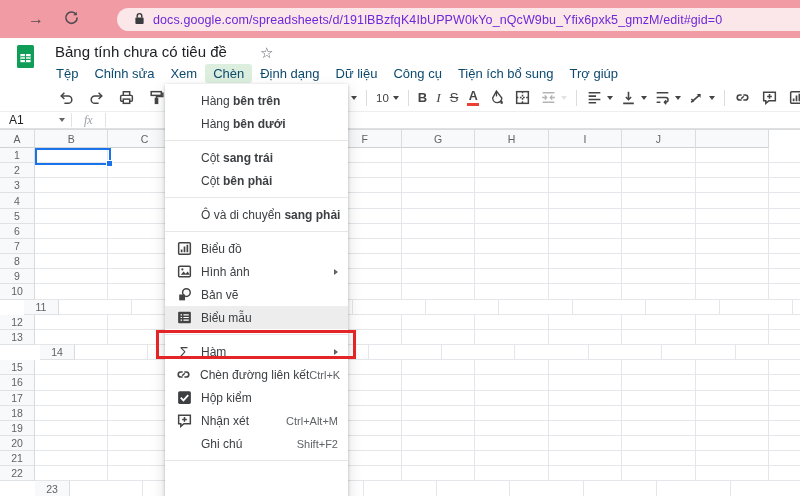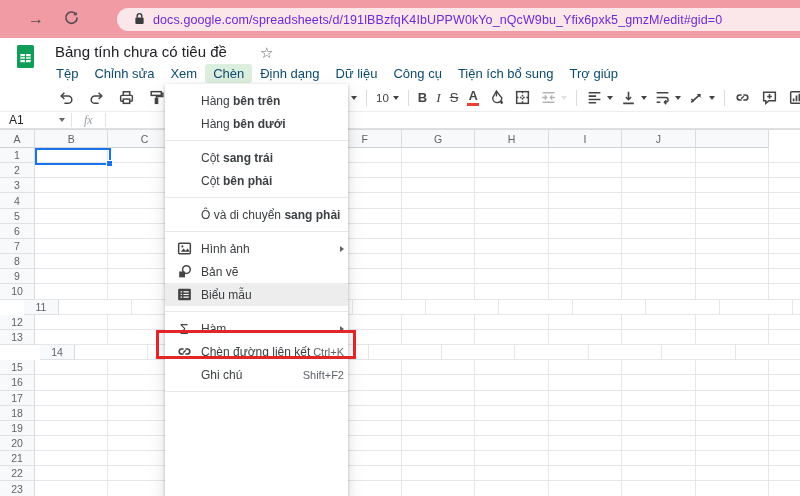--- a/index.html
+++ b/index.html
@@ -55,21 +55,21 @@
   .grow{display:grid;grid-template-columns:35px repeat(11,73.4px);}
   .grow .rn{background:#f8f9fa;border-right:1px solid #d9dcdf;border-bottom:1px solid #dfe2e5;
             display:flex;align-items:center;justify-content:center;font-size:10.5px;color:#5f6368;}
   .grow .cell{background:#fff;border-right:1px solid #e4e6e9;border-bottom:1px solid #e4e6e9;}
   .selection{position:absolute;left:35px;top:19px;width:72px;height:13px;border:2px solid #1a73e8;}
   .fill-handle{position:absolute;right:-4px;bottom:-4px;width:5px;height:5px;background:#1a73e8;border:1px solid #fff;}
   
   .context-menu{position:absolute;left:165px;top:84px;width:183px;height:420px;background:#fff;
                 box-shadow:0 1px 3px rgba(60,64,67,.3),0 6px 14px rgba(60,64,67,.18);
                 padding-top:5px;z-index:10;}
-  .cm-item{height:23px;display:flex;align-items:center;padding-right:4px;cursor:pointer;font-size:12px;color:#3c4043;}
+  .cm-item{height:23px;display:flex;align-items:center;padding-right:10px;cursor:pointer;font-size:12px;color:#3c4043;}
   .cm-item.hover{background:#ededed;}
   .cm-item .ic{width:18px;height:18px;margin-left:10px;display:flex;align-items:center;justify-content:center;color:#444;}
   .cm-item .lbl{margin-left:8px;white-space:nowrap;}
   .cm-item.noicon .lbl{margin-left:36px;}
   .cm-item .lbl b{font-weight:bold;}
   .cm-item .shortcut{margin-left:auto;font-size:11px;color:#5f6368;white-space:nowrap;}
   .cm-item .subarrow{margin-left:auto;width:0;height:0;border-left:4px solid #5f6368;
                      border-top:3.5px solid transparent;border-bottom:3.5px solid transparent;}
   .cm-sep{height:1px;background:#e7e7e7;margin:5px 0;}
   .sigma{font-size:14px;color:#444;}
@@ -579,21 +579,21 @@
           <div class="cell"></div>
           <div class="cell"></div>
           <div class="cell"></div>
           <div class="cell"></div>
           <div class="cell"></div>
           <div class="cell"></div>
           <div class="cell"></div>
           <div class="cell"></div>
           <div class="cell"></div>
         </div>
-        <div class="grow" style="height: 15.17px;">
+        <div class="grow" style="height: 15.17px; margin-left: 35px;">
           <div class="rn">23</div>
           <div class="cell"></div>
           <div class="cell"></div>
           <div class="cell"></div>
           <div class="cell"></div>
           <div class="cell"></div>
           <div class="cell"></div>
           <div class="cell"></div>
           <div class="cell"></div>
           <div class="cell"></div>
@@ -621,20 +621,29 @@
         <span class="lbl"><span>Cột </span><b>bên phải</b></span>
       </div>
       <div class="cm-sep"></div>
       <div class="cm-item noicon">
         <span class="lbl"><span>Ô và di chuyển </span><b>sang phải</b></span>
       </div>
       <div class="cm-sep"></div>
       <div class="cm-item">
         <span class="ic">
           <svg width="17" height="17" viewBox="0 0 16 16" fill="none" stroke="#444" stroke-width="1.4">
+            <rect x="2.5" y="2.5" width="11" height="11" rx="1"></rect>
+            <path d="M5.3 11.5V9M8 11.5V6.2M10.7 11.5V4.5" stroke-width="1.6"></path>
+          </svg>
+        </span>
+        <span class="lbl">Biểu đồ</span>
+      </div>
+      <div class="cm-item">
+        <span class="ic">
+          <svg width="17" height="17" viewBox="0 0 16 16" fill="none" stroke="#444" stroke-width="1.4">
             <rect x="2.5" y="3" width="11" height="10" rx="1"></rect>
             <path d="M4.5 11l2.6-3 2 2.2L11 8l2 3z" fill="#444" stroke="none"></path>
             <circle cx="6" cy="6" r="1" fill="#444" stroke="none"></circle>
           </svg>
         </span>
         <span class="lbl">Hình ảnh</span>
         <span class="subarrow"></span>
       </div>
       <div class="cm-item">
         <span class="ic">
@@ -665,20 +674,39 @@
       <div class="cm-item">
         <span class="ic">
           <svg width="17" height="17" viewBox="0 0 16 16" fill="none" stroke="#444" stroke-width="1.4">
             <path d="M6.8 9.2l2.4-2.4"></path>
             <path d="M7.2 5.6H5.4a2.4 2.4 0 0 0 0 4.8h1.8M8.8 5.6h1.8a2.4 2.4 0 0 1 0 4.8H8.8" stroke-width="1.5"></path>
           </svg>
         </span>
         <span class="lbl">Chèn đường liên kết</span>
         <span class="shortcut">Ctrl+K</span>
       </div>
+      <div class="cm-item">
+        <span class="ic">
+          <svg width="17" height="17" viewBox="0 0 16 16" fill="none" stroke="#444" stroke-width="1.4">
+            <rect x="2" y="2" width="12" height="12" rx="1.5" fill="#3c4043" stroke="none"></rect>
+            <path d="M4.5 8.2 7 10.7l4.5-5" stroke="#fff" stroke-width="1.7"></path>
+          </svg>
+        </span>
+        <span class="lbl">Hộp kiểm</span>
+      </div>
+      <div class="cm-item">
+        <span class="ic">
+          <svg width="17" height="17" viewBox="0 0 16 16" fill="none" stroke="#444" stroke-width="1.4">
+            <path d="M2.5 3h11v8h-6L4.5 13.5V11h-2z"></path>
+            <path d="M8 4.8v4.4M5.8 7h4.4"></path>
+          </svg>
+        </span>
+        <span class="lbl">Nhận xét</span>
+        <span class="shortcut">Ctrl+Alt+M</span>
+      </div>
       <div class="cm-item noicon">
         <span class="lbl">Ghi chú</span>
         <span class="shortcut">Shift+F2</span>
       </div>
       <div class="cm-sep"></div>
     </div>
 
   <div class="red-box"></div>
 
 </div>

